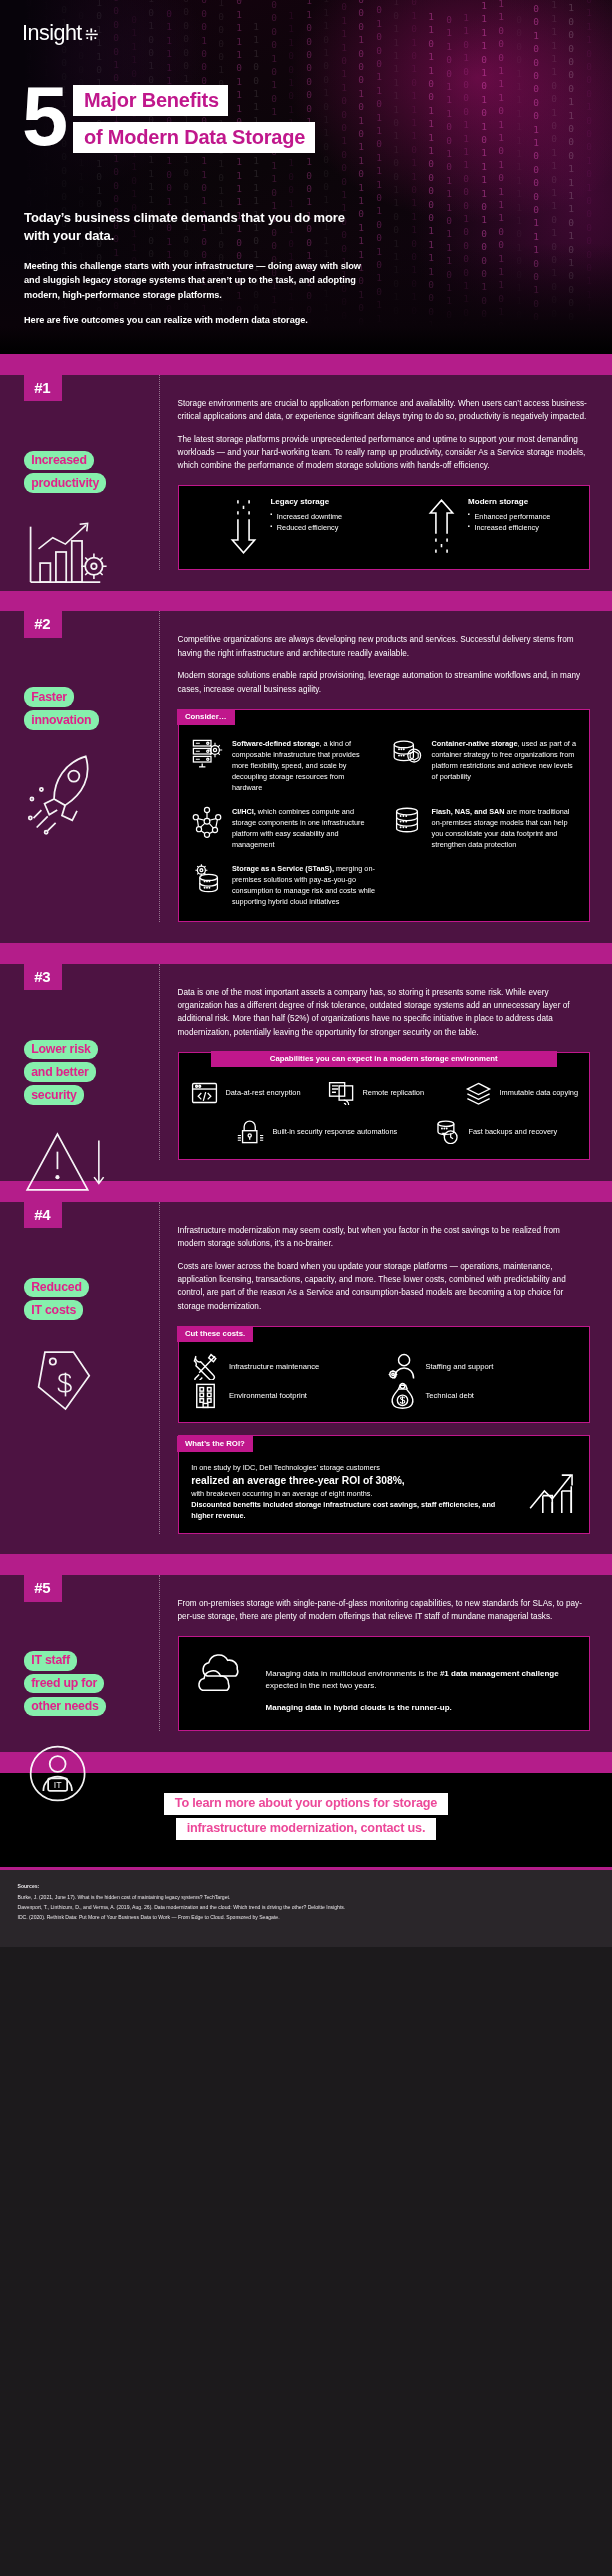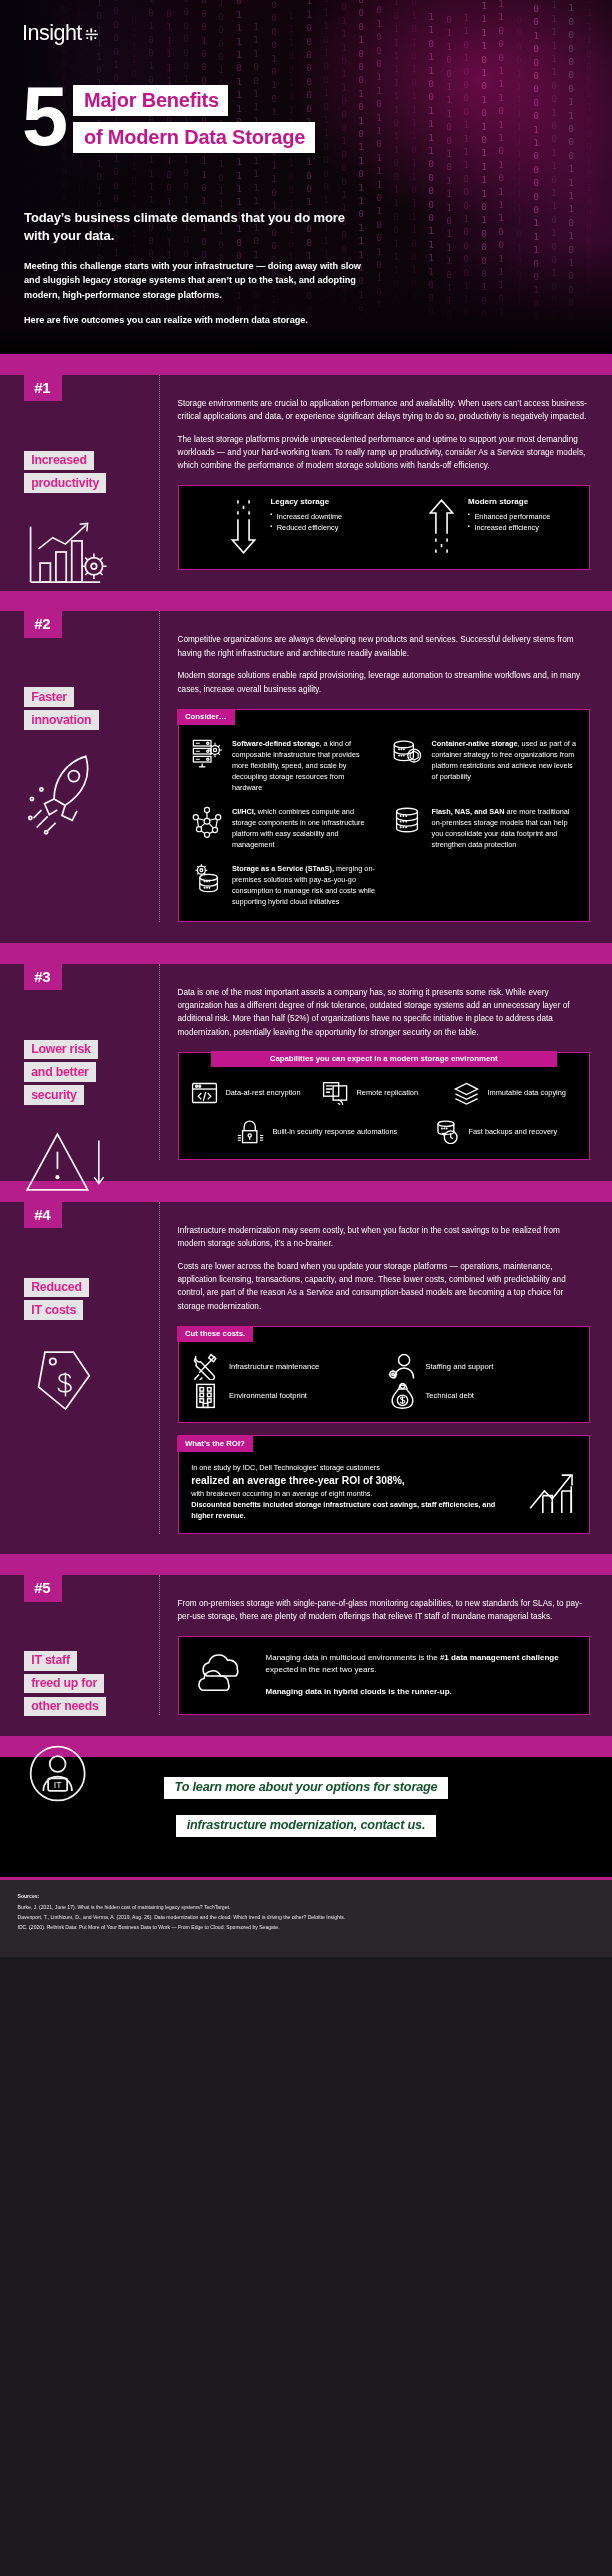--- a/index.html
+++ b/index.html
@@ -146,28 +146,29 @@
     padding: 4px 12px 5.6px 10.3px;
     letter-spacing: -0.4px;
   }
 
   .sec-left {
     position: absolute;
     left: 24px; top: 41px;
     width: 119px;
   }
   .label-line {
-    background: #e5e5e5;
+    background: #86efac;
     color: #e0218a;
     font-size: 12.3px;
     font-weight: 600;
     padding: 2.4px 7.2px 3.2px 7.2px;
     display: inline-block;
     margin-bottom: 3.2px;
     letter-spacing: -0.2px;
+    border-radius: 9px;
   }
   .sec-icon {
     margin-top: 17.5px;
     color: #fff;
     opacity: .95;
   }
 
   .sec-body {
     margin-left: 159px;
     margin-right: 22px;
@@ -231,21 +232,21 @@
   }
   .fitem { display: flex; gap: 8.7px; }
   .fitem .ftxt {
     color: #fff; font-size: 7.3px; line-height: 1.52;
   }
   .fitem .ftxt b { font-weight: 700; }
 
   
   .capgrid {
     display: grid;
-    grid-template-columns: repeat(3, 1fr);
+    grid-template-columns: repeat(2, 1fr);
     gap: 11px 6.4px;
     padding: 12.7px 11px 14.3px 12.7px;
   }
   .capitem { display: flex; gap: 7.2px; align-items: center; }
   .capitem .ctxt { color: #fff; font-size: 7.4px; line-height: 1.35; }
   .capgrid .row2 { grid-column: span 3; display: flex; gap: 37px; padding-left: 45px; margin-top: 1.6px;}
 
   
   .costgrid {
     display: grid; grid-template-columns: 1fr 1fr;
@@ -257,41 +258,40 @@
   
   .roi { display: flex; align-items: center; padding: 9.5px 12.7px 11px 12.7px; gap: 11px; }
   .roi-txt { flex: 1; color: #fff; }
   .roi-txt .l1 { font-size: 7.3px; line-height: 1.5; }
   .roi-txt .l2 { font-size: 10.3px; font-weight: 700; line-height: 1.45; }
   .roi-txt .l3 { font-size: 7.3px; line-height: 1.5; }
   .roi-txt .l4 { font-size: 7.3px; font-weight: 700; line-height: 1.5; }
 
   
   .mc { display: flex; gap: 12.7px; padding: 14.3px 14.3px 16px 14.3px; align-items: flex-start; }
-  .mc-txt { color: #fff; }
+  .mc-txt { color: #fff; margin-top: 16px; }
   .mc-txt p { font-size: 8px; line-height: 1.55; margin-bottom: 9.5px; }
   .mc-txt p b { font-weight: 700; }
   .mc-txt .last { font-weight: 700; margin-bottom: 0; }
 
   
   .cta {
     background: #000;
     padding: 20.7px 0 24px 0;
     text-align: center;
   }
   .cta div {
     display: inline-block;
     background: #fff;
-    color: #14532d;
+    color: #ec4899;
     font-size: 12.7px;
     font-weight: 600;
     padding: 3.2px 11px 4.8px 11px;
-    margin-bottom: 16px;
+    margin-bottom: 3px;
     letter-spacing: -0.2px;
-    font-style: italic;
   }
   .cta-rule { height: 3.2px; background: #b41d8a; }
 
   .sources {
     background: #2a262a;
     padding: 12.7px 17.5px 24px 17.5px;
     color: #e9e6e9;
   }
   .sources .h { font-size: 5.1px; font-weight: 700; margin-bottom: 4px; }
   .sources .s { font-size: 5.1px; line-height: 1.95; }

